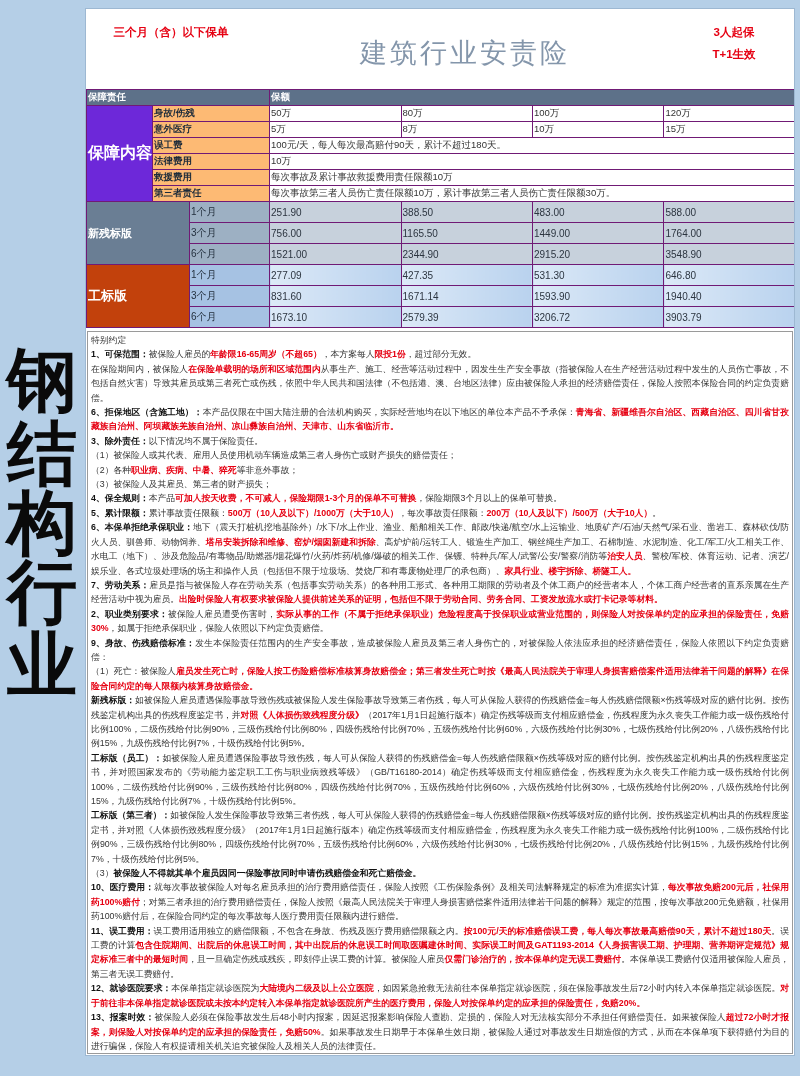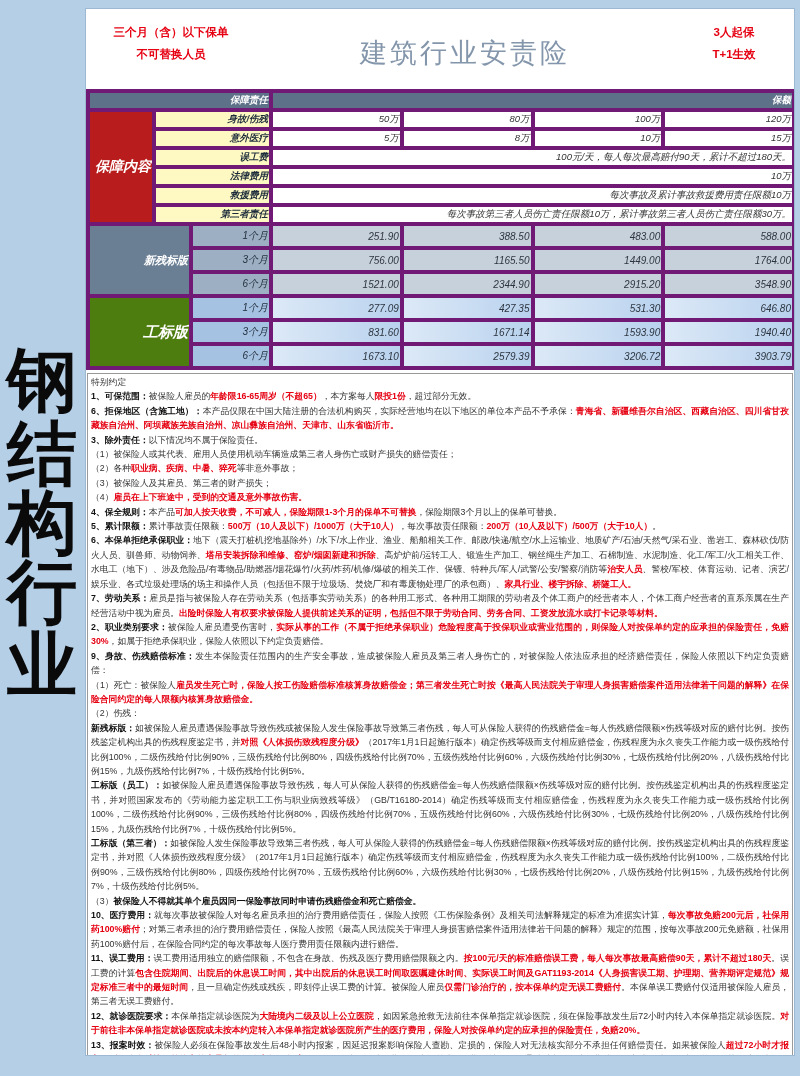--- a/index.html
+++ b/index.html
@@ -12,49 +12,48 @@
   .panel{position:absolute;left:85px;top:8px;width:710px;height:1048px;background:#ffffff;
     border:1px solid #9db8d2;box-sizing:border-box;overflow:hidden;}
   
   .hdr{height:80px;display:flex;align-items:flex-start;padding-top:12px;box-sizing:border-box;}
   .hdr-note{width:170px;color:#e60012;font-weight:bold;font-size:11.5px;text-align:center;line-height:22px;}
   .hdr-title{flex:1;text-align:center;color:#8496ab;font-size:27px;font-weight:normal;
     letter-spacing:3px;padding-top:14px;}
   .hdr-note.right{width:120px;}
   
   table.cov{border-collapse:collapse;width:710px;table-layout:fixed;}
-  table.cov td{border:4px solid #701a75;text-align:right;vertical-align:middle;
-    overflow:hidden;white-space:nowrap;font-style:italic;}
+  table.cov td{border:1px solid #701a75;text-align:left;vertical-align:middle;
+    overflow:hidden;white-space:nowrap;}
   td.h{background:#5d7189;color:#fff;font-weight:bold;font-size:9.5px;height:13px;}
-  td.dl{background:#b91c1c;color:#fff;font-weight:bold;font-size:14px;}
-  td.sub{background:#fef9c3;color:#1c2b3a;font-weight:bold;font-size:9.5px;height:13px;}
+  td.dl{background:#6d28d9;color:#fff;font-weight:bold;font-size:16px;}
+  td.sub{background:#fdba74;color:#1c2b3a;font-weight:bold;font-size:9.5px;height:13px;}
   td.v{background:#fff;color:#333;font-size:9.5px;border:1px solid #e2e8ef;}
   td.labA{background:#6a7e94;color:#fff;font-weight:bold;font-size:11px;}
   td.monA{background:#9db0c3;color:#24313f;font-size:10px;height:18px;}
   td.valA{background:#c7d1dc;color:#2c3540;font-size:10px;}
-  td.labB{background:#4d7c0f;color:#fff;font-weight:bold;font-size:15px;}
+  td.labB{background:#c2410c;color:#fff;font-weight:bold;font-size:13px;}
   td.monB{background:#a6c2e3;color:#24313f;font-size:10px;height:18px;}
   td.valB{background:linear-gradient(90deg,#dce9f7,#b9d2ee);color:#2c3540;font-size:10px;}
   
   .clauses{margin:3px 1px 0 1px;border:1px solid #9a9a9a;padding:1px 3px 0 3px;
     font-size:8.8px;line-height:14.4px;color:#333;text-align:justify;}
   .clauses p{margin:0;}
   .run-b{font-weight:bold;color:#111;}
   .run-r{font-weight:bold;color:#e60012;}
 </style>
 </head>
 <body>
 
 <div class="side-title">钢结构行业</div>
 
 <div class="panel">
   <div class="hdr">
     <div class="hdr-note">
       <div>三个月（含）以下保单</div>
-      <div>不可替换人员</div>
     </div>
     <div class="hdr-title">建筑行业安责险</div>
     <div class="hdr-note right">
       <div>3人起保</div>
       <div>T+1生效</div>
     </div>
   </div>
 
   <table class="cov" id="covTable">
       <colgroup>
@@ -145,34 +144,33 @@
           <td class="valB">2579.39</td>
           <td class="valB">3206.72</td>
           <td class="valB">3903.79</td>
         </tr>
       </tbody>
     </table>
 
   <div class="clauses" id="clauses">
       <p>特别约定</p>
       <p><span class="run-b">1、可保范围：</span><span class="run-n">被保险人雇员的</span><span class="run-r">年龄限16-65周岁（不超65）</span><span class="run-n">，本方案每人</span><span class="run-r">限投1份</span><span class="run-n">，超过部分无效。</span></p>
+      <p><span class="run-n">在保险期间内，被保险人</span><span class="run-r">在保险单载明的场所和区域范围内</span><span class="run-n">从事生产、施工、经营等活动过程中，因发生生产安全事故（指被保险人在生产经营活动过程中发生的人员伤亡事故，不包括自然灾害）导致其雇员或第三者死亡或伤残，依照中华人民共和国法律（不包括港、澳、台地区法律）应由被保险人承担的经济赔偿责任，保险人按照本保险合同的约定负责赔偿。</span></p>
       <p><span class="run-b">6、拒保地区（含施工地）：</span><span class="run-n">本产品仅限在中国大陆注册的合法机构购买，实际经营地均在以下地区的单位本产品不予承保：</span><span class="run-r">青海省、新疆维吾尔自治区、西藏自治区、四川省甘孜藏族自治州、阿坝藏族羌族自治州、凉山彝族自治州、天津市、山东省临沂市。</span></p>
       <p><span class="run-b">3、除外责任：</span><span class="run-n">以下情况均不属于保险责任。</span></p>
       <p><span class="run-n">（1）被保险人或其代表、雇用人员使用机动车辆造成第三者人身伤亡或财产损失的赔偿责任；</span></p>
       <p><span class="run-n">（2）各种</span><span class="run-r">职业病、疾病、中暑、猝死</span><span class="run-n">等非意外事故；</span></p>
       <p><span class="run-n">（3）被保险人及其雇员、第三者的财产损失；</span></p>
-      <p><span class="run-n">（4）</span><span class="run-r">雇员在上下班途中，受到的交通及意外事故伤害。</span></p>
       <p><span class="run-b">4、保全规则：</span><span class="run-n">本产品</span><span class="run-r">可加人按天收费，不可减人，保险期限1-3个月的保单不可替换</span><span class="run-n">，保险期限3个月以上的保单可替换。</span></p>
       <p><span class="run-b">5、累计限额：</span><span class="run-n">累计事故责任限额：</span><span class="run-r">500万（10人及以下）/1000万（大于10人）</span><span class="run-n">，每次事故责任限额：</span><span class="run-r">200万（10人及以下）/500万（大于10人）</span><span class="run-n">。</span></p>
       <p><span class="run-b">6、本保单拒绝承保职业：</span><span class="run-n">地下（震天打桩机挖地基除外）/水下/水上作业、渔业、船舶相关工作、邮政/快递/航空/水上运输业、地质矿产/石油/天然气/采石业、凿岩工、森林砍伐/防火人员、驯兽师、动物饲养、</span><span class="run-r">塔吊安装拆除和维修、窑炉/烟囱新建和拆除</span><span class="run-n">、高炉炉前/运转工人、锻造生产加工、钢丝绳生产加工、石棉制造、水泥制造、化工/军工/火工相关工作、水电工（地下）、涉及危险品/有毒物品/助燃器/烟花爆竹/火药/炸药/机修/爆破的相关工作、保镖、特种兵/军人/武警/公安/警察/消防等</span><span class="run-r">治安人员</span><span class="run-n">、警校/军校、体育运动、记者、演艺/娱乐业、各式垃圾处理场的场主和操作人员（包括但不限于垃圾场、焚烧厂和有毒废物处理厂的承包商）、</span><span class="run-r">家具行业、楼宇拆除、桥隧工人。</span></p>
       <p><span class="run-b">7、劳动关系：</span><span class="run-n">雇员是指与被保险人存在劳动关系（包括事实劳动关系）的各种用工形式、各种用工期限的劳动者及个体工商户的经营者本人，个体工商户经营者的直系亲属在生产经营活动中视为雇员。</span><span class="run-r">出险时保险人有权要求被保险人提供前述关系的证明，包括但不限于劳动合同、劳务合同、工资发放流水或打卡记录等材料。</span></p>
       <p><span class="run-b">2、职业类别要求：</span><span class="run-n">被保险人雇员遭受伤害时，</span><span class="run-r">实际从事的工作（不属于拒绝承保职业）危险程度高于投保职业或营业范围的，则保险人对按保单约定的应承担的保险责任，免赔30%</span><span class="run-n">，如属于拒绝承保职业，保险人依照以下约定负责赔偿。</span></p>
       <p><span class="run-b">9、身故、伤残赔偿标准：</span><span class="run-n">发生本保险责任范围内的生产安全事故，造成被保险人雇员及第三者人身伤亡的，对被保险人依法应承担的经济赔偿责任，保险人依照以下约定负责赔偿：</span></p>
       <p><span class="run-n">（1）死亡：被保险人</span><span class="run-r">雇员发生死亡时，保险人按工伤险赔偿标准核算身故赔偿金；第三者发生死亡时按《最高人民法院关于审理人身损害赔偿案件适用法律若干问题的解释》在保险合同约定的每人限额内核算身故赔偿金。</span></p>
-      <p><span class="run-n">（2）伤残：</span></p>
       <p><span class="run-b">新残标版：</span><span class="run-n">如被保险人雇员遭遇保险事故导致伤残或被保险人发生保险事故导致第三者伤残，每人可从保险人获得的伤残赔偿金=每人伤残赔偿限额×伤残等级对应的赔付比例。按伤残鉴定机构出具的伤残程度鉴定书，并</span><span class="run-r">对照《人体损伤致残程度分级》</span><span class="run-n">（2017年1月1日起施行版本）确定伤残等级而支付相应赔偿金，伤残程度为永久丧失工作能力或一级伤残给付比例100%，二级伤残给付比例90%，三级伤残给付比例80%，四级伤残给付比例70%，五级伤残给付比例60%，六级伤残给付比例30%，七级伤残给付比例20%，八级伤残给付比例15%，九级伤残给付比例7%，十级伤残给付比例5%。</span></p>
       <p><span class="run-b">工标版（员工）：</span><span class="run-n">如被保险人雇员遭遇保险事故导致伤残，每人可从保险人获得的伤残赔偿金=每人伤残赔偿限额×伤残等级对应的赔付比例。按伤残鉴定机构出具的伤残程度鉴定书，并对照国家发布的《劳动能力鉴定职工工伤与职业病致残等级》（GB/T16180-2014）确定伤残等级而支付相应赔偿金，伤残程度为永久丧失工作能力或一级伤残给付比例100%，二级伤残给付比例90%，三级伤残给付比例80%，四级伤残给付比例70%，五级伤残给付比例60%，六级伤残给付比例30%，七级伤残给付比例20%，八级伤残给付比例15%，九级伤残给付比例7%，十级伤残给付比例5%。</span></p>
       <p><span class="run-b">工标版（第三者）：</span><span class="run-n">如被保险人发生保险事故导致第三者伤残，每人可从保险人获得的伤残赔偿金=每人伤残赔偿限额×伤残等级对应的赔付比例。按伤残鉴定机构出具的伤残程度鉴定书，并对照《人体损伤致残程度分级》（2017年1月1日起施行版本）确定伤残等级而支付相应赔偿金，伤残程度为永久丧失工作能力或一级伤残给付比例100%，二级伤残给付比例90%，三级伤残给付比例80%，四级伤残给付比例70%，五级伤残给付比例60%，六级伤残给付比例30%，七级伤残给付比例20%，八级伤残给付比例15%，九级伤残给付比例7%，十级伤残给付比例5%。</span></p>
       <p><span class="run-n">（3）</span><span class="run-b">被保险人不得就其单个雇员因同一保险事故同时申请伤残赔偿金和死亡赔偿金。</span></p>
       <p><span class="run-b">10、医疗费用：</span><span class="run-n">就每次事故被保险人对每名雇员承担的治疗费用赔偿责任，保险人按照《工伤保险条例》及相关司法解释规定的标准为准据实计算，</span><span class="run-r">每次事故免赔200元后，社保用药100%赔付</span><span class="run-n">；对第三者承担的治疗费用赔偿责任，保险人按照《最高人民法院关于审理人身损害赔偿案件适用法律若干问题的解释》规定的范围，按每次事故200元免赔额，社保用药100%赔付后，在保险合同约定的每次事故每人医疗费用责任限额内进行赔偿。</span></p>
       <p><span class="run-b">11、误工费用：</span><span class="run-n">误工费用适用独立的赔偿限额，不包含在身故、伤残及医疗费用赔偿限额之内。</span><span class="run-r">按100元/天的标准赔偿误工费，每人每次事故最高赔偿90天，累计不超过180天</span><span class="run-n">。误工费的计算</span><span class="run-r">包含住院期间、出院后的休息误工时间，其中出院后的休息误工时间取医嘱建休时间、实际误工时间及GAT1193-2014《人身损害误工期、护理期、营养期评定规范》规定标准三者中的最短时间</span><span class="run-n">，且一旦确定伤残或残疾，即刻停止误工费的计算。被保险人雇员</span><span class="run-r">仅需门诊治疗的，按本保单约定无误工费赔付</span><span class="run-n">。本保单误工费赔付仅适用被保险人雇员，第三者无误工费赔付。</span></p>
       <p><span class="run-b">12、就诊医院要求：</span><span class="run-n">本保单指定就诊医院为</span><span class="run-r">大陆境内二级及以上公立医院</span><span class="run-n">，如因紧急抢救无法前往本保单指定就诊医院，须在保险事故发生后72小时内转入本保单指定就诊医院。</span><span class="run-r">对于前往非本保单指定就诊医院或未按本约定转入本保单指定就诊医院所产生的医疗费用，保险人对按保单约定的应承担的保险责任，免赔20%。</span></p>
       <p><span class="run-b">13、报案时效：</span><span class="run-n">被保险人必须在保险事故发生后48小时内报案，因延迟报案影响保险人查勘、定损的，保险人对无法核实部分不承担任何赔偿责任。如果被保险人</span><span class="run-r">超过72小时才报案，则保险人对按保单约定的应承担的保险责任，免赔50%</span><span class="run-n">。如果事故发生日期早于本保单生效日期，被保险人通过对事故发生日期造假的方式，从而在本保单项下获得赔付为目的进行骗保，保险人有权提请相关机关追究被保险人及相关人员的法律责任。</span></p>
     </div>
 

